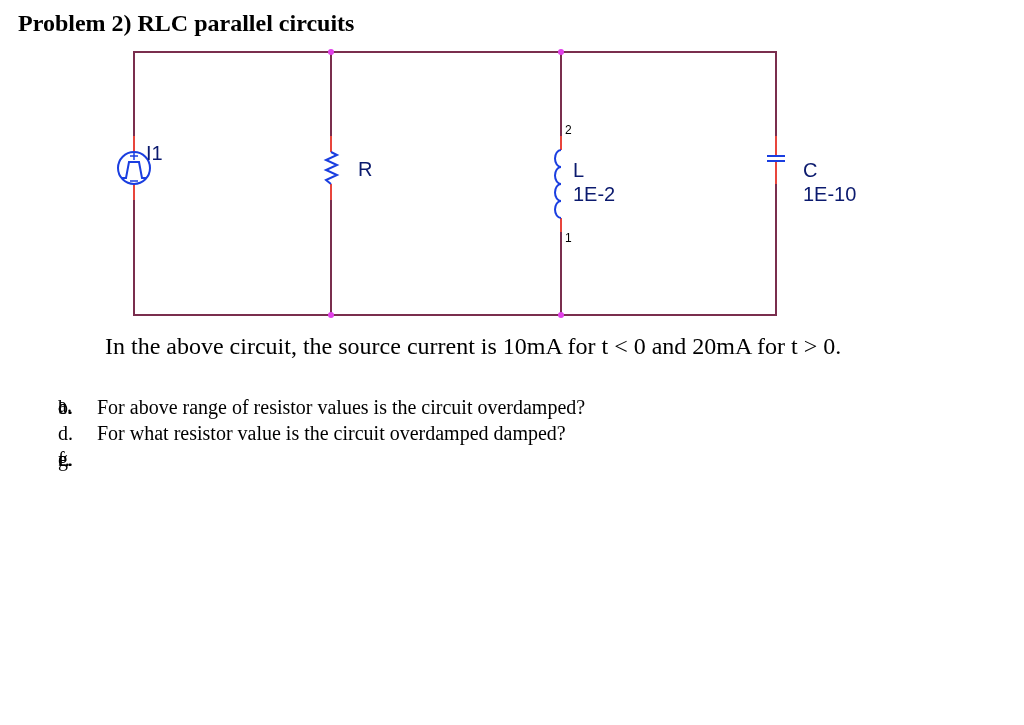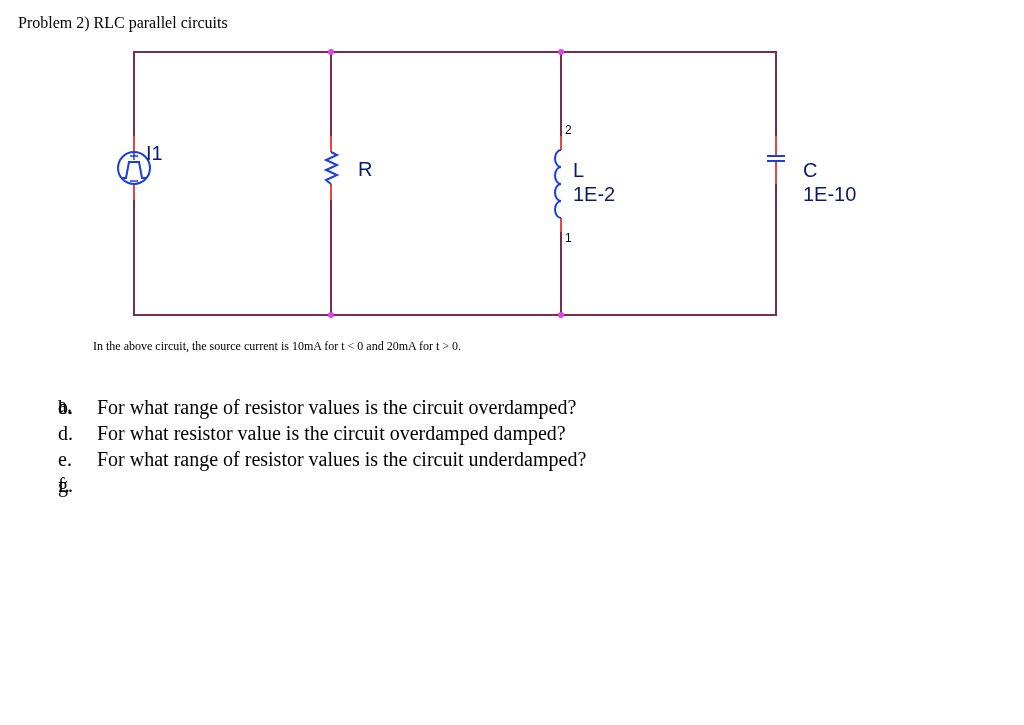--- a/index.html
+++ b/index.html
@@ -1,21 +1,21 @@
 <!DOCTYPE html>
 <html><head>
 <meta charset="utf-8">
 <style>
   html,body{margin:0;padding:0;background:#ffffff;}
   body{width:1024px;height:725px;position:relative;overflow:hidden;font-family:"Liberation Serif","DejaVu Serif",serif;color:#000;}
-  .title{position:absolute;left:18px;top:10px;font-size:16px;line-height:26px;}
+  .title{position:absolute;left:18px;top:10px;font-size:24px;line-height:26px;font-weight:bold;}
   svg.circuit{position:absolute;left:0;top:0;}
   .lbl{font-family:"Liberation Sans","DejaVu Sans",sans-serif;fill:#0b1a6e;}
   .pin{font-family:"Liberation Sans","DejaVu Sans",sans-serif;fill:#000;font-size:12px;}
-  .statement{position:absolute;left:93px;top:333px;font-size:12px;line-height:26px;}
+  .statement{position:absolute;left:105px;top:333px;font-size:24px;line-height:26px;}
   .qlist{position:absolute;left:58px;top:393px;width:910px;font-size:20px;line-height:24px;}
   .q{position:relative;padding-left:39px;margin-bottom:2px;text-align:justify;}
   .q .letter{position:absolute;left:0;top:0;}
 </style>
 </head>
 <body>
 
 <div class="title">Problem 2) RLC parallel circuits</div>
 
 <svg class="circuit" width="1024" height="330" viewBox="0 0 1024 330">
@@ -71,18 +71,18 @@
   </g>
   <text class="lbl" x="803" y="177" font-size="20">C</text>
   <text class="lbl" x="803" y="201" font-size="20">1E-10</text>
 </svg>
 
 <div class="statement">In the above circuit, the source current is 10mA for t &lt; 0 and 20mA for t &gt; 0.</div>
 
 <div class="qlist">
   <div class="q"><span class="letter">a.</span></div>
   <div class="q"><span class="letter">b.</span></div>
-  <div class="q"><span class="letter">c.</span><span>For what range of resistor values is the circuit overdamped?</span></div>
+  <div class="q"><span class="letter">c.</span><span>For above range of resistor values is the circuit overdamped?</span></div>
   <div class="q"><span class="letter">d.</span><span>For what resistor value is the circuit overdamped damped?</span></div>
-  <div class="q"><span class="letter">e.</span><span>For what range of resistor values is the circuit underdamped?</span></div>
+  <div class="q"><span class="letter">e.</span></div>
   <div class="q"><span class="letter">f.</span></div>
   <div class="q"><span class="letter">g.</span></div>
 </div>
 
 </body></html>

